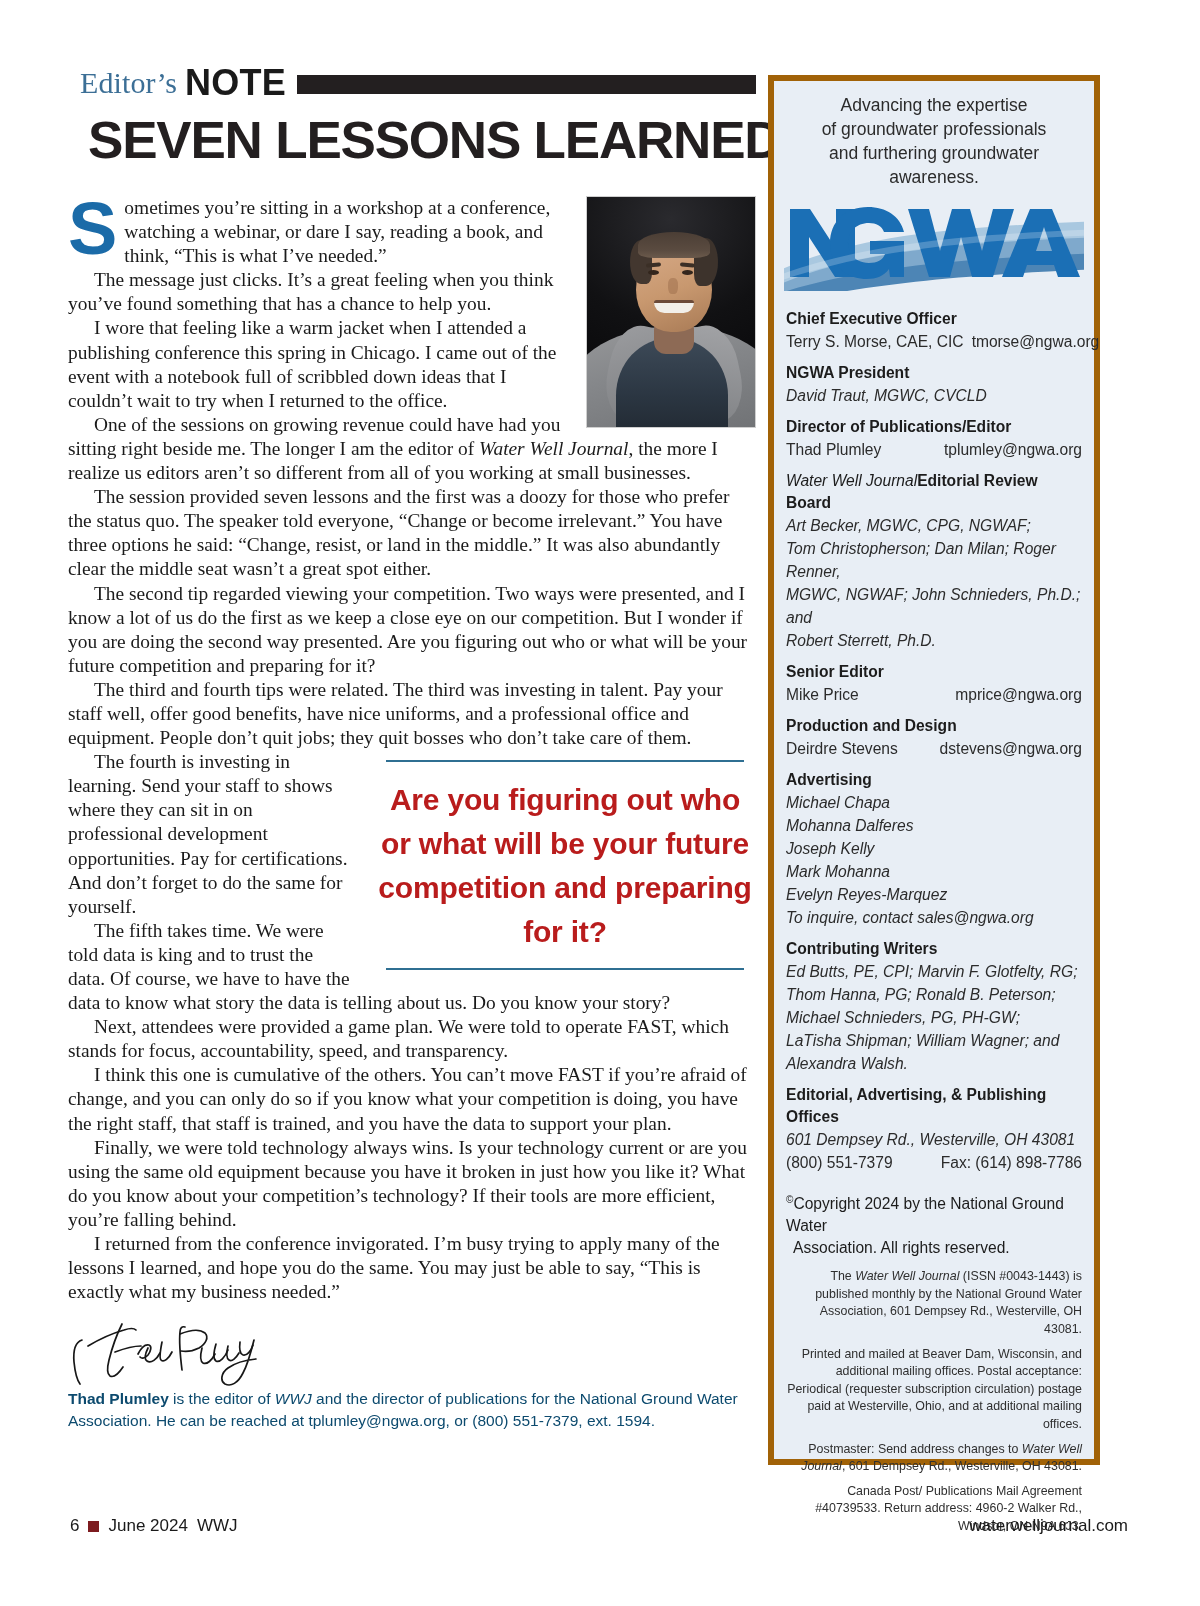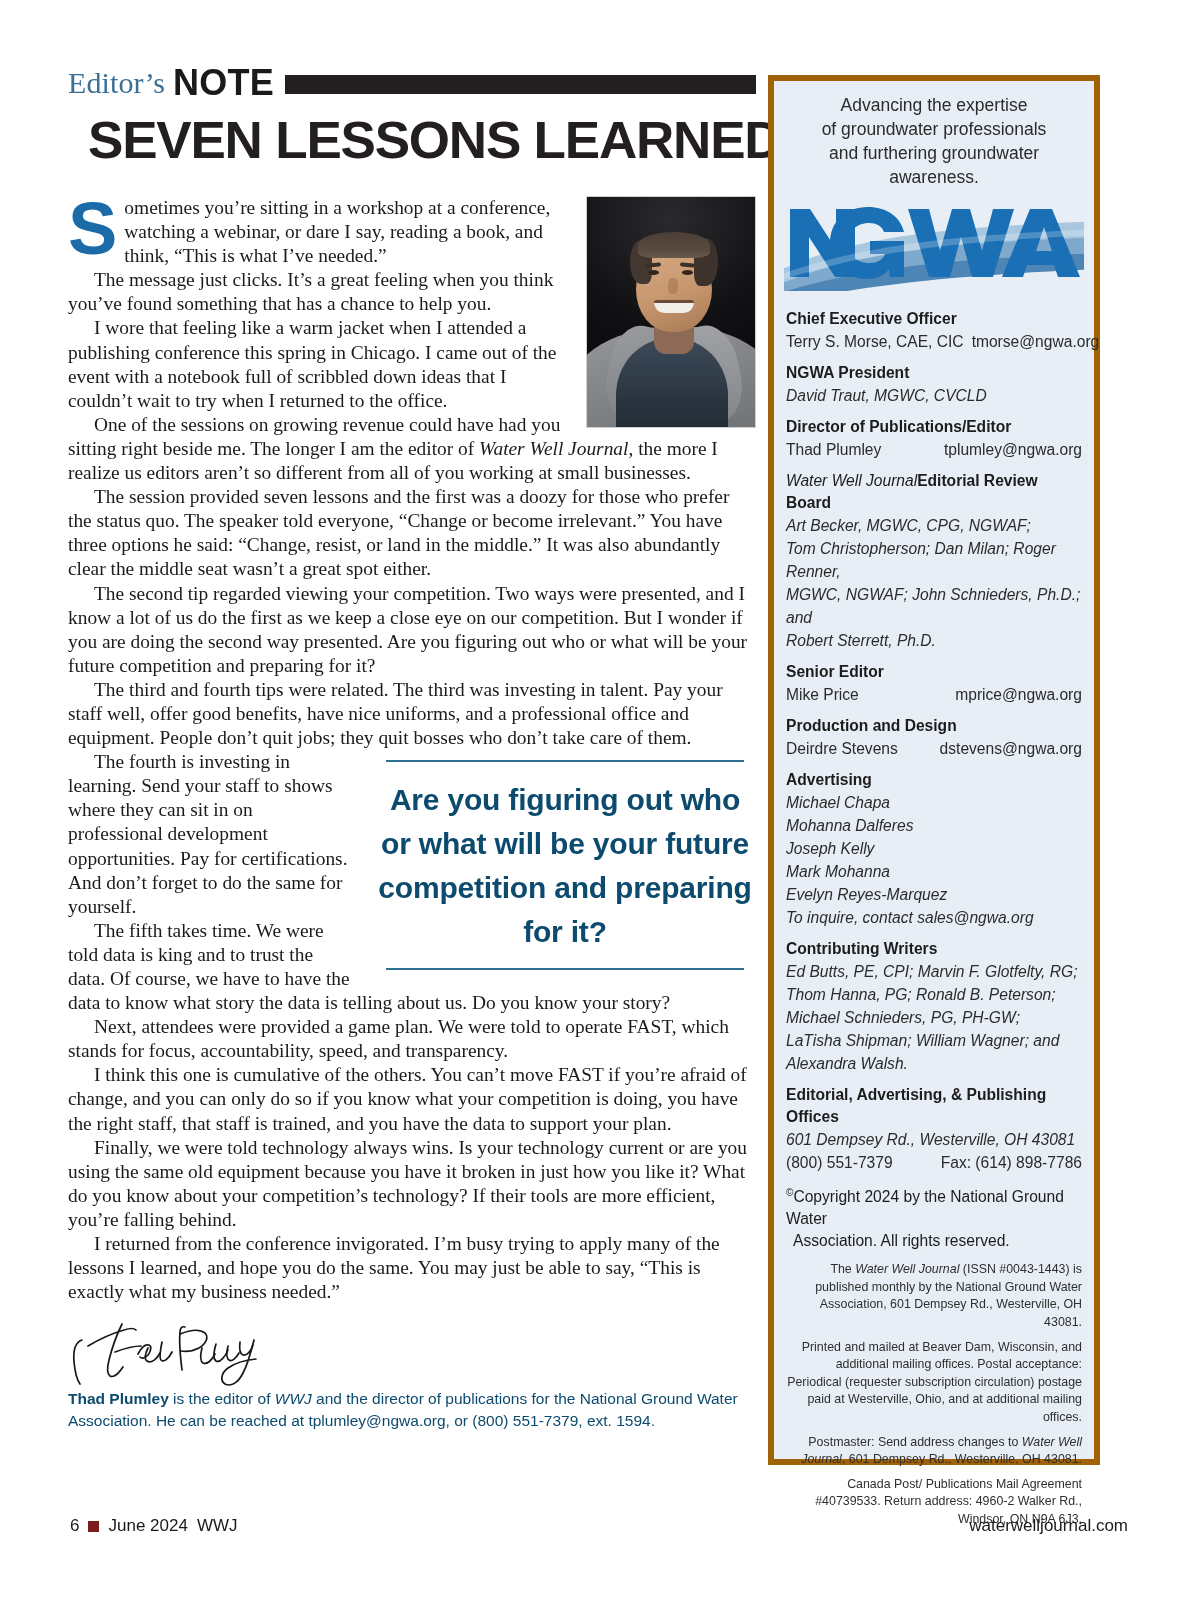--- a/index.html
+++ b/index.html
@@ -16,20 +16,21 @@
 
   
   .kicker-row{
     position:absolute; left:68px; top:66px; width:688px; height:34px;
     display:flex; align-items:center;
   }
   .kicker-editors{
     font-family:"Liberation Serif", serif;
     font-size:30px; color:#3c6f96; letter-spacing:.1px;
     line-height:1;
+    margin-left:12px;
   }
   .kicker-note{
     font-family:"Liberation Sans", sans-serif;
     font-weight:bold; font-size:36px; color:#1a1a1a;
     margin-left:8px; letter-spacing:.3px; line-height:1;
   }
   .kicker-bar{
     flex:1; height:19px; background:#231f20; margin-left:11px; margin-top:2px;
   }
   .headline{
@@ -137,21 +138,21 @@
   }
   .portrait .frame{
     position:absolute; inset:0; border:1px solid #cfcfcf;
   }
 
   
   .pq-rule{ height:2px; background:#2f6f92; margin:0 12px; }
   .pq-text{
     font-family:"Liberation Sans", sans-serif;
     font-weight:bold; font-size:30px; line-height:44px;
-    color:#0c4a6e; text-align:center; padding:16px 0 14px;
+    color:#b91c1c; text-align:center; padding:16px 0 14px;
     letter-spacing:-.2px;
   }
 
   
   .sig{
     position:absolute; left:70px; top:1318px; width:220px; height:72px;
   }
   .byline{
     position:absolute; left:68px; top:1388px; width:690px;
     font-family:"Liberation Sans", sans-serif;
@@ -186,21 +187,21 @@
   }
   .sb-line .nm{ white-space:nowrap; }
   .sb-line .em{ white-space:nowrap; }
   .sb-plain{ font-size:15.6px; line-height:23px; color:#2b2b2b;font-style:italic; }
   .sb-fine{
     font-size:12.4px; line-height:17.6px; color:#2f2f2f;
     margin-top:9px;
   }
   .sb-fine p{ margin:0 0 7px;text-align:right; }
   .sb-fine i{ font-style:italic; }
-  .sb-copy{ font-size:15.6px; line-height:22px; margin-top:8px; }
+  .sb-copy{ font-size:15.6px; line-height:22px; margin-top:15px; }
   .sb-copy sup{ font-size:10px; vertical-align:super; }
 
   
   .footer-left{
     position:absolute; left:70px; top:1516px;
     font-family:"Liberation Sans", sans-serif;
     font-size:17px; color:#1a1a1a; display:flex; align-items:center; gap:9px;
   }
   .footer-sq{ width:11px; height:11px; background:#7d1b1f; display:inline-block; }
   .footer-right{

